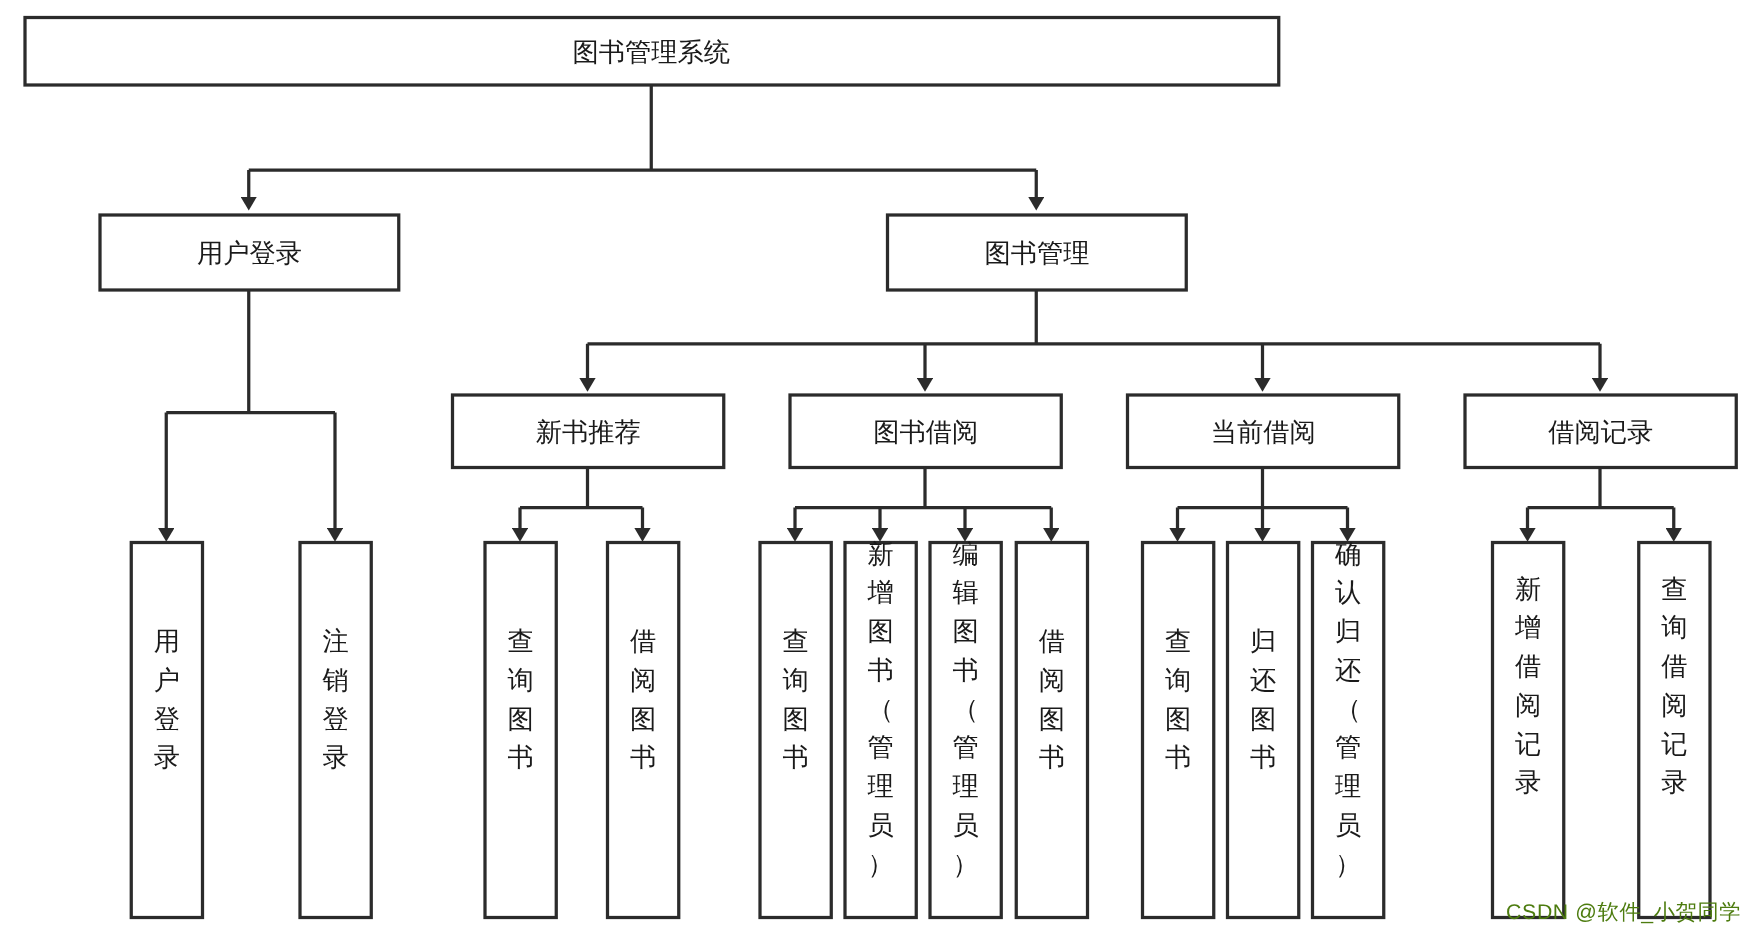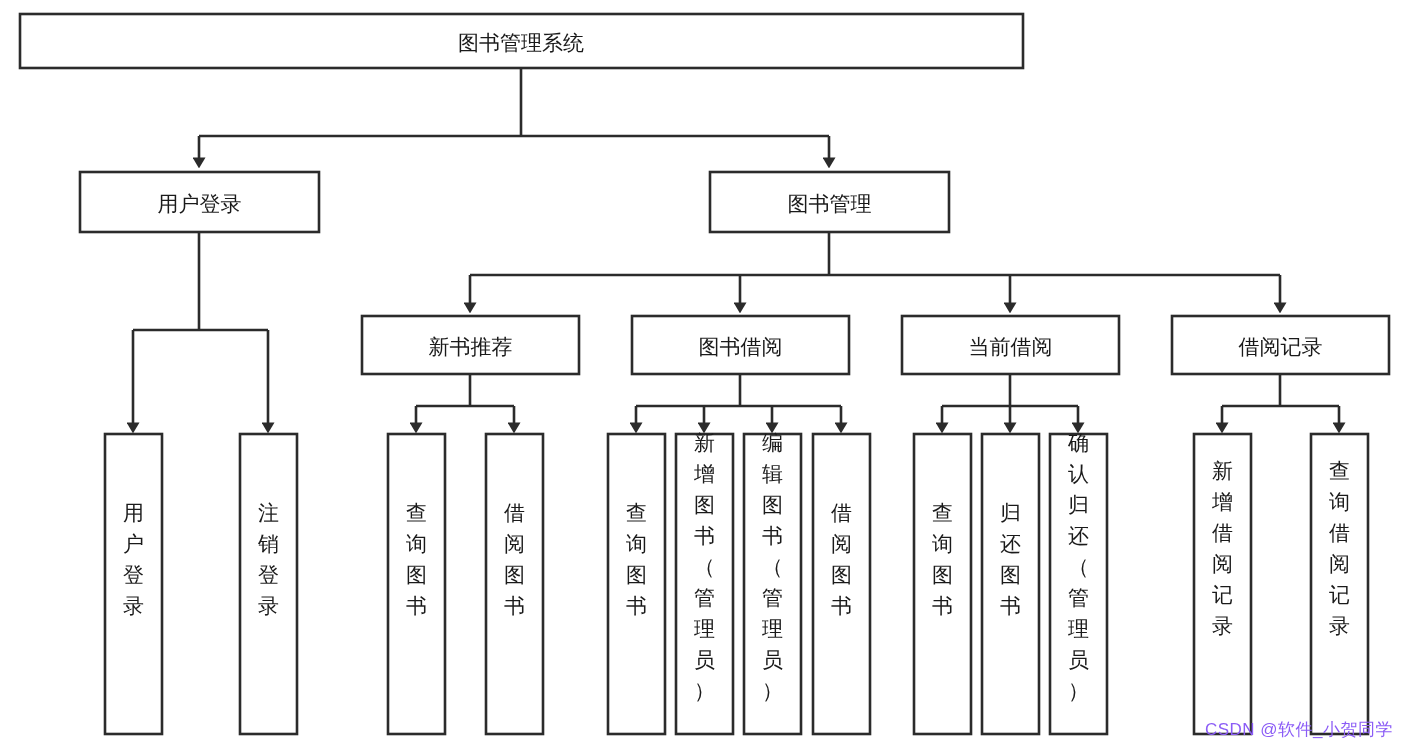--- a/index.html
+++ b/index.html
@@ -53,21 +53,21 @@
     font-size: 21px;
     fill: #1a1a1a;
     text-anchor: middle;
   }
   .watermark {
     position: absolute;
     right: 12px;
     bottom: 6px;
     font-family: "Liberation Sans", sans-serif;
     font-size: 17px;
-    color: #8b5cf6;
+    color: #4d7c0f;
     letter-spacing: 0.5px;
     white-space: nowrap;
     user-select: none;
   }
 </style>
 </head>
 <body>
 
 <div id="diagram-root">
 

